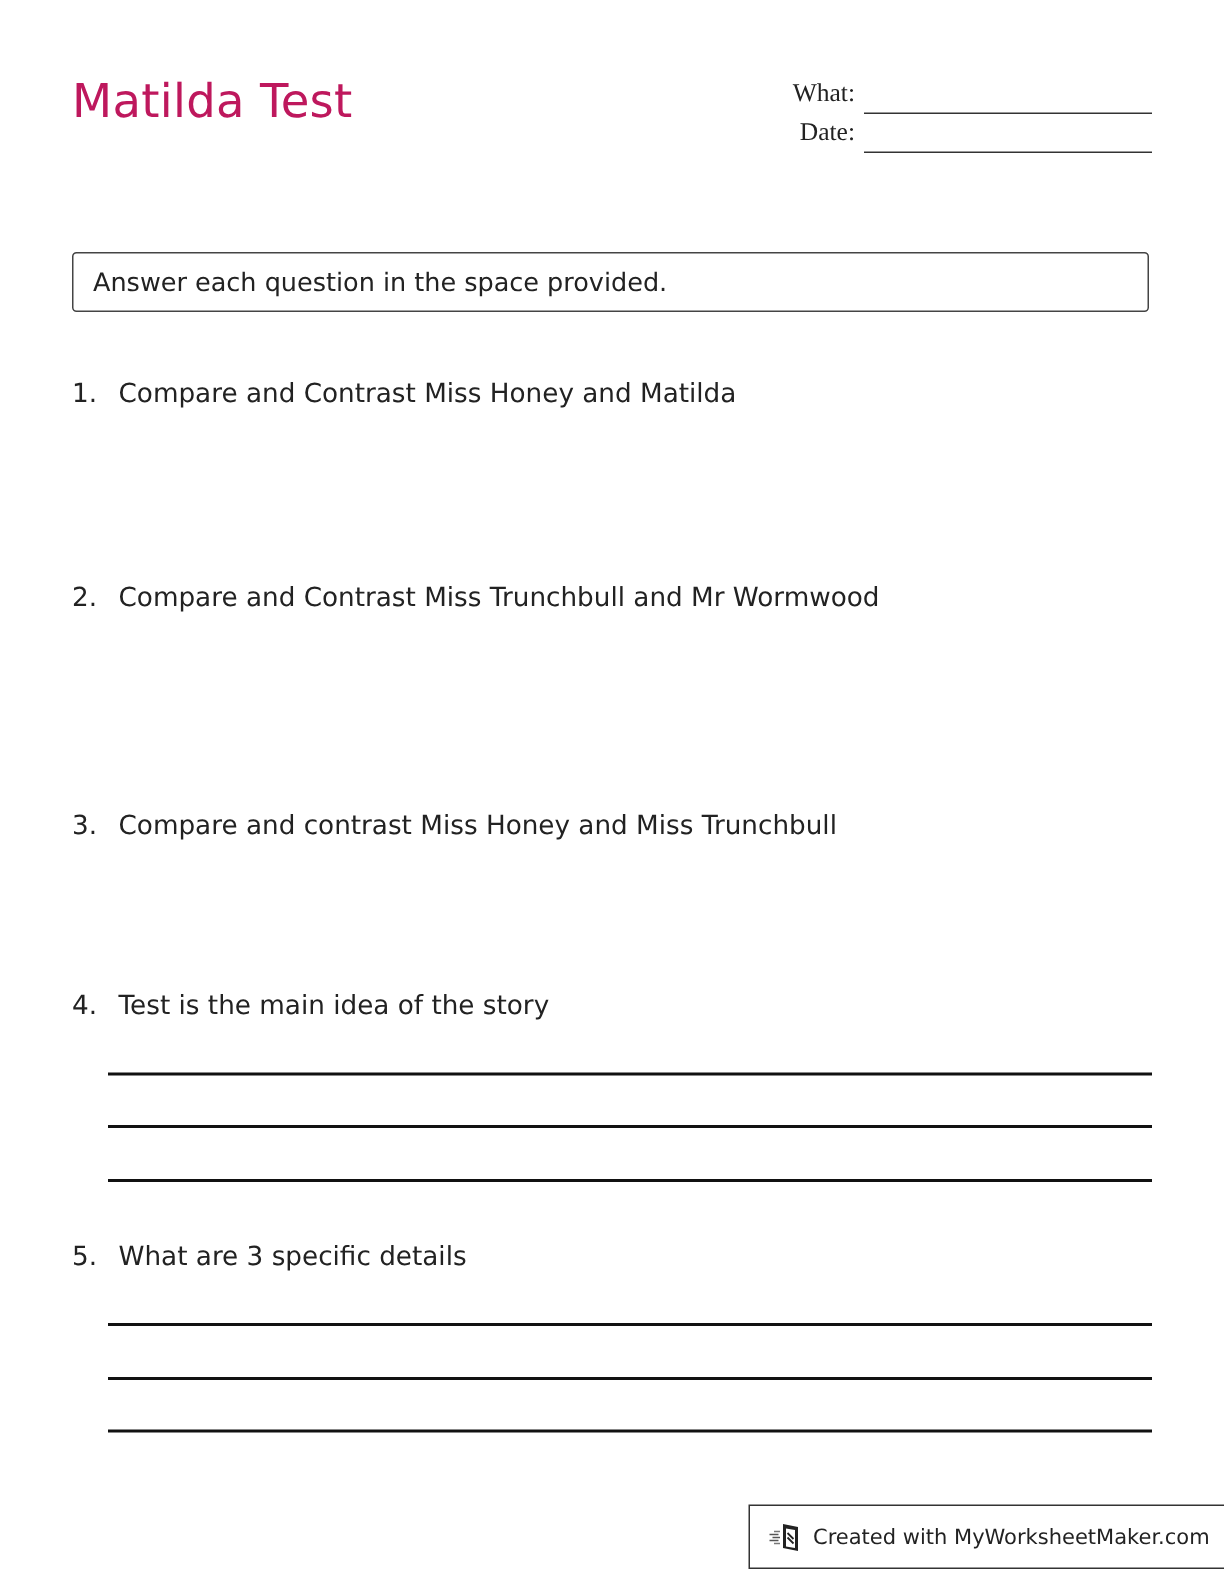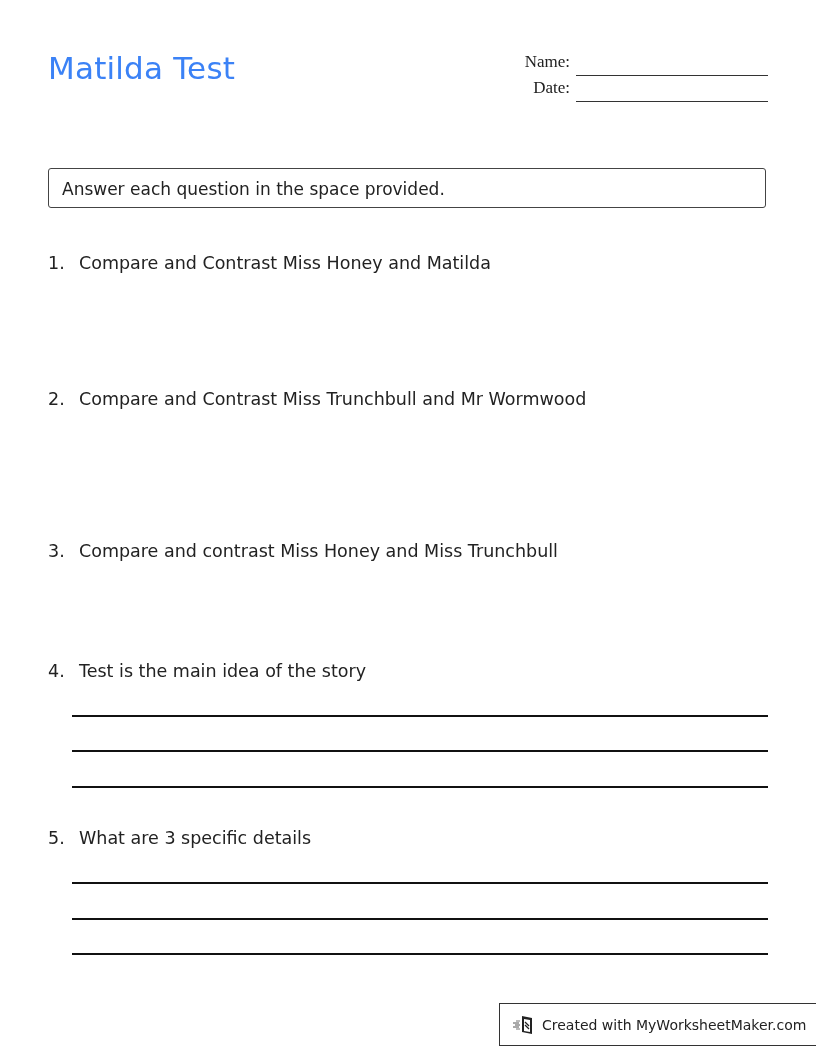--- a/index.html
+++ b/index.html
@@ -15,21 +15,21 @@
       font-family: "DejaVu Sans", sans-serif;
       color: #222222;
     }
     .page-title {
       position: absolute;
       left: 48px;
       top: 48px;
       font-size: 31px;
       font-weight: normal;
       letter-spacing: 0.2px;
-      color: #3b82f6;
+      color: #be185d;
       line-height: 40px;
       white-space: nowrap;
     }
     .field-row {
       position: absolute;
       left: 500px;
       width: 268px;
       height: 24px;
     }
     .field-label {
@@ -109,21 +109,21 @@
       color: #222222;
       white-space: nowrap;
     }
   </style>
 </head>
 <body>
 
 <div class="page-title">Matilda Test</div>
 
 <div class="field-row" style="top: 52px;">
-  <span class="field-label">Name:</span>
+  <span class="field-label">What:</span>
   <span class="field-line"></span>
 </div>
 
 <div class="field-row" style="top: 78px; text-align: center;">
   <span class="field-label">Date:</span>
   <span class="field-line"></span>
 </div>
 
 <div class="instructions-box">
   <span class="instructions-text">Answer each question in the space provided.</span>

